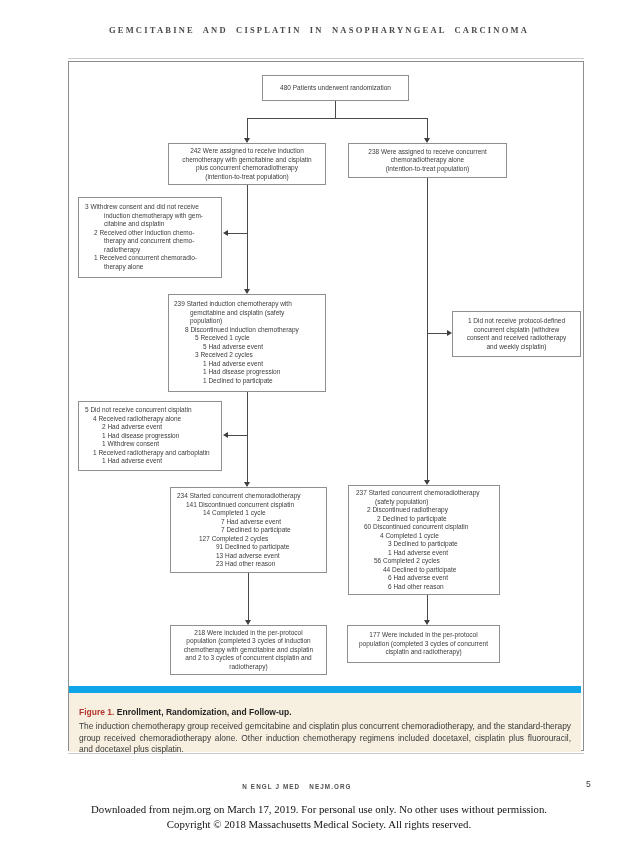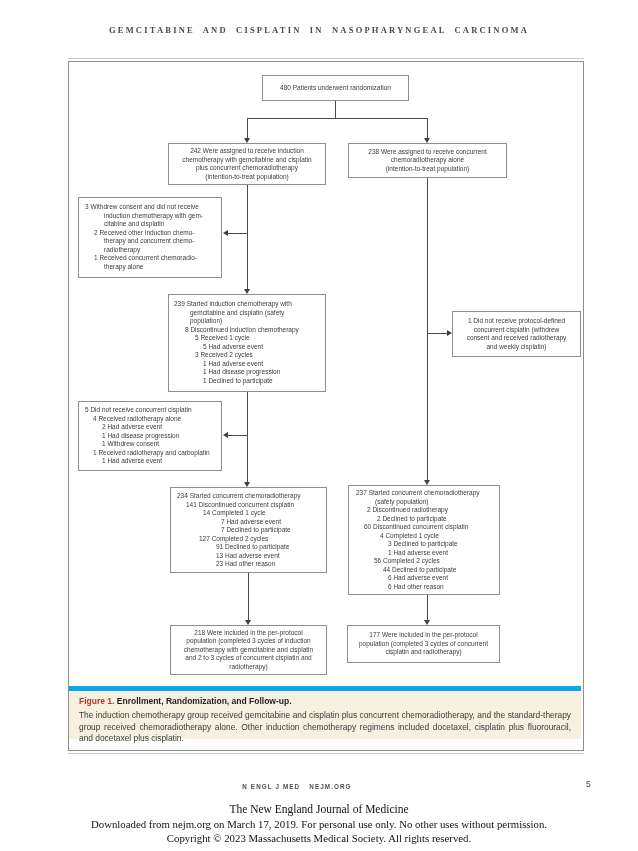--- a/index.html
+++ b/index.html
@@ -29,22 +29,22 @@
   .fbox.center { text-align:center; display:flex; flex-direction:column; justify-content:center; }
   .bl { white-space:nowrap; }
 
   .cline { position:absolute; background:#4a4a4a; }
   .ah { position:absolute; width:0; height:0; }
   .ah-down  { border-left:3px solid transparent; border-right:3px solid transparent; border-top:5px solid #3f3f3f; }
   .ah-left  { border-top:3px solid transparent; border-bottom:3px solid transparent; border-right:5px solid #3f3f3f; }
   .ah-right { border-top:3px solid transparent; border-bottom:3px solid transparent; border-left:5px solid #3f3f3f; }
 
   .caption {
-    position:absolute; left:69px; top:686px; width:512px; height:53px; box-sizing:border-box;
-    background:#f7f0e0; border-top:5px solid #0ea5e9; padding:5px 10px 0 10px;
+    position:absolute; left:69px; top:686px; width:512px; height:66px; box-sizing:border-box;
+    background:#f7f0e0; border-top:7px solid #0ea5e9; padding:14px 10px 0 10px;
   }
   .caption-title { font-size:8.5px; font-weight:bold; color:#1f1f1f; margin-bottom:4px; }
   .caption-label { color:#b5362c; font-weight:bold; }
   .caption-body  { font-size:8.4px; line-height:11.6px; color:#3a3a3a; text-align:justify; }
 
   .nejm-line {
     position:absolute; top:783px; left:0; right:44px; text-align:center;
     font-size:6.3px; font-weight:bold; letter-spacing:1.1px; color:#4f4f4f;
   }
   .nejm-line .site { margin-left:9px; }
@@ -186,16 +186,15 @@
   </div>
   <div class="caption-body">The induction chemotherapy group received gemcitabine and cisplatin plus concurrent chemoradiotherapy, and the standard-therapy group received chemoradiotherapy alone. Other induction chemotherapy regimens included docetaxel, cisplatin plus fluorouracil, and docetaxel plus cisplatin.</div>
 </div>
 
 <div class="nejm-line">
   <span>N ENGL J MED</span><span class="site">NEJM.ORG</span>
 </div>
 <div class="page-num">5</div>
 
 <div class="footer-serif">
-  <div class="f1">The New England Journal of Medicine</div>
   <div class="f2">Downloaded from nejm.org on March 17, 2019. For personal use only. No other uses without permission.</div>
-  <div class="f2">Copyright © 2023 Massachusetts Medical Society. All rights reserved.</div>
+  <div class="f2">Copyright © 2018 Massachusetts Medical Society. All rights reserved.</div>
 </div>
 
 </body></html>

